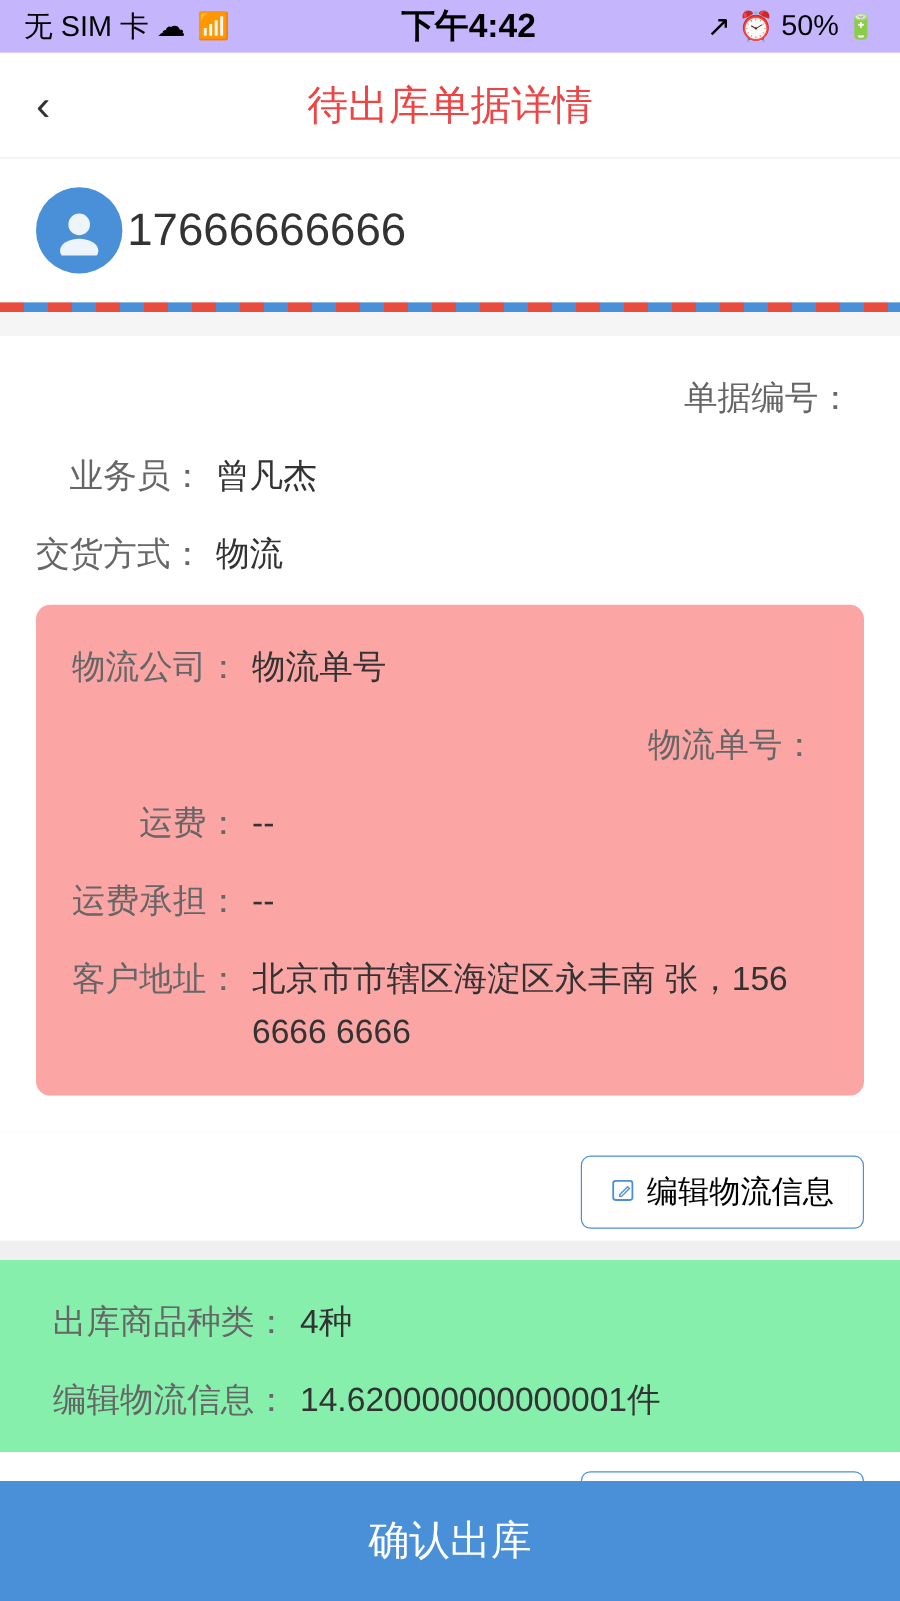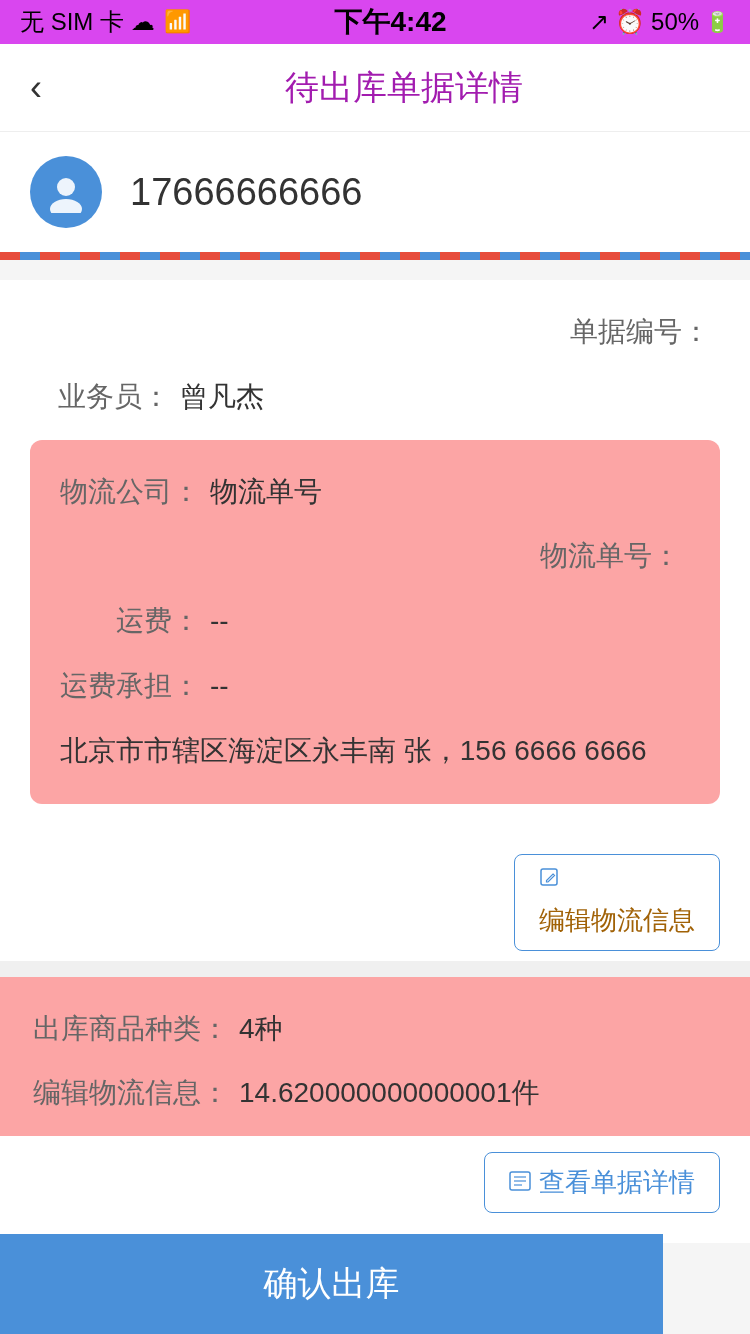--- a/index.html
+++ b/index.html
@@ -8,21 +8,21 @@
       font-family: -apple-system, "PingFang SC", "Helvetica Neue", Arial, sans-serif;
       background: #f5f5f5;
       width: 750px;
       min-height: 1334px;
       position: relative;
       font-size: 28px;
     }
 
     
     .status-bar {
-      background: #d946ef;
+      background: #c4b5fd;
       height: 44px;
       display: flex;
       align-items: center;
       justify-content: space-between;
       padding: 0 20px;
       font-size: 24px;
       color: #000;
     }
     .status-left { display: flex; align-items: center; gap: 10px; }
     .status-center { font-size: 28px; font-weight: 700; }
@@ -43,31 +43,30 @@
       color: #333;
       cursor: pointer;
       width: 60px;
     }
     .nav-title {
       position: absolute;
       left: 50%;
       transform: translateX(-50%);
       font-size: 34px;
       font-weight: 500;
-      color: #a21caf;
-      margin-left: 29px;
+      color: #ef4444;
     }
 
     
     .customer-header {
       background: #fff;
       padding: 24px 30px;
       display: flex;
       align-items: center;
-      gap: 28px;
+      gap: 4px;
     }
     .customer-avatar {
       width: 72px;
       height: 72px;
       border-radius: 50%;
       background: #4a90d9;
       display: flex;
       align-items: center;
       justify-content: center;
     }
@@ -144,37 +143,36 @@
     
     .edit-btn-row {
       display: flex;
       justify-content: flex-end;
       padding: 20px 30px 10px;
       background: #fff;
     }
     .edit-btn {
       border: 1.5px solid #4a90d9;
       background: #fff;
-      color: #a16207;
+      color: #000000;
       font-size: 26px;
       padding: 12px 24px;
       border-radius: 8px;
       display: flex;
-      align-items: flex-start;
+      align-items: flex-end;
       gap: 8px;
       cursor: pointer;
-      flex-direction: column;
     }
 
     .section-divider { height: 16px; background: #f0f0f0; }
 
     
     .product-section {
-      background: #fca5a5;
-      padding: 30px 33px 20px;
+      background: #86efac;
+      padding: 30px 44px 20px;
     }
 
     
     .view-detail-row {
       display: flex;
       justify-content: flex-end;
       padding: 16px 30px 30px;
       background: #fff;
     }
     .view-detail-btn {
@@ -188,21 +186,21 @@
       align-items: center;
       gap: 8px;
       cursor: pointer;
     }
 
     
     .confirm-btn-container {
       position: fixed;
       bottom: 0;
       left: 0;
-      width: 663px;
+      width: 750px;
       background: #4a90d9;
       height: 100px;
       display: flex;
       align-items: center;
       justify-content: center;
       cursor: pointer;
     }
     .confirm-btn-text {
       font-size: 34px;
       color: #fff;
@@ -249,38 +247,43 @@
 <div class="spacer"></div>
 
 <div class="info-section">
   <div class="info-row">
     <span class="info-label">单据编号：</span>
   </div>
   <div class="info-row">
     <span class="info-label">业务员：</span>
     <span class="info-value">曾凡杰</span>
   </div>
+  <div class="info-row">
+    <span class="info-label">交货方式：</span>
+    <span class="info-value">物流</span>
+  </div>
 
   <div class="logistics-card">
     <div class="info-row">
       <span class="info-label">物流公司：</span>
       <span class="info-value">物流单号</span>
     </div>
     <div class="info-row">
       <span class="info-label">物流单号：</span>
     </div>
     <div class="info-row">
       <span class="info-label">运费：</span>
       <span class="info-value">--</span>
     </div>
     <div class="info-row">
       <span class="info-label">运费承担：</span>
       <span class="info-value">--</span>
     </div>
     <div class="info-row">
+      <span class="info-label">客户地址：</span>
       <span class="info-value">北京市市辖区海淀区永丰南 张，156 6666 6666</span>
     </div>
   </div>
 </div>
 
 <div class="edit-btn-row">
   <button class="edit-btn">
     <span style="font-size:24px;">
       <svg width="22" height="22" viewBox="0 0 22 22" fill="none" xmlns="http://www.w3.org/2000/svg">
         <rect x="2" y="2" width="16" height="16" rx="2" stroke="#4a90d9" stroke-width="1.5" fill="none"></rect>

